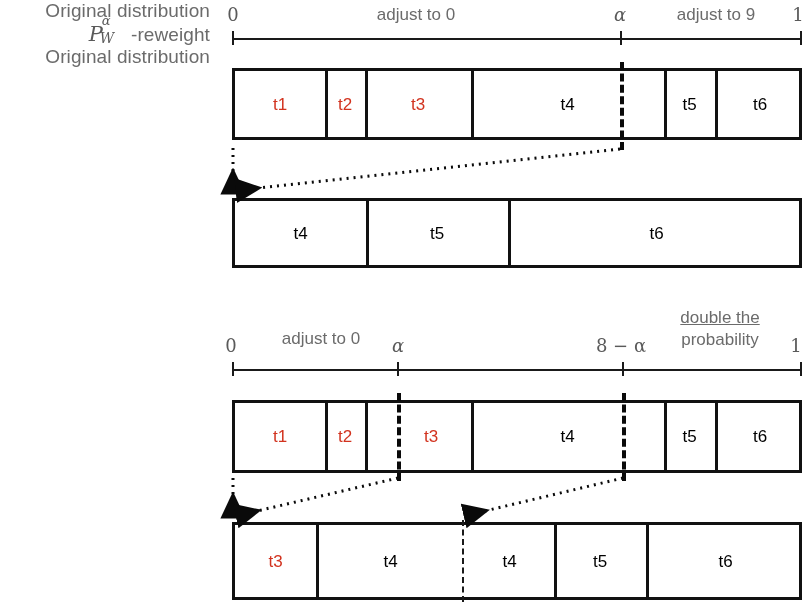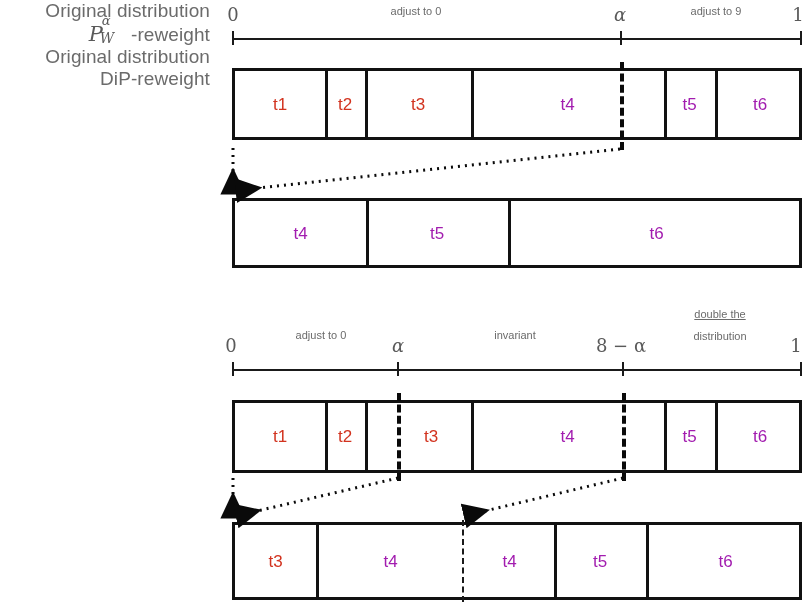--- a/index.html
+++ b/index.html
@@ -52,21 +52,21 @@
   .axisline{
     position:absolute;
     height:0;border-top:2px solid #1a1a1a;
   }
   .axistick{
     position:absolute;
     width:0;border-left:2px solid #1a1a1a;
   }
   .axistxt{
     position:absolute;
-    font-size:11px;color:#6b6b6b;
+    font-size:17px;color:#6b6b6b;
     white-space:nowrap;
     text-align:center;
   }
   .axisnum{
     position:absolute;
     font-family:"DejaVu Serif", serif;
     font-size:18px;color:#5a5a5a;
     white-space:nowrap;
     text-align:center;
   }
@@ -91,21 +91,21 @@
     width:0;
     border-left:3px solid #111111;
   }
   .clabel{
     font-size:17px;
     font-family:"Liberation Sans", sans-serif;
     line-height:1;
     user-select:none;
   }
   .red{color:#d2331f;}
-  .green{color:#a21caf;}
+  .green{color:#000000;}
 
   
   .dashv{
     position:absolute;
     width:0;
     border-left:4px dashed #0a0a0a;
   }
   .dashv-thin{
     position:absolute;
     width:0;
@@ -182,24 +182,23 @@
     </div>
     <div class="celldiv" style="left:273px;"></div>
     <div class="cell" style="left:273px;width:297px;">
       <span class="clabel green">t6</span>
     </div>
   </div>
 
   <div class="axisnum" style="left:222px;top:335px;width:18px;">0</div>
   <div class="axistxt" style="left:256px;top:329px;width:130px;">adjust to 0</div>
   <div class="axisnum mathit" style="left:386px;top:335px;width:24px;">α</div>
-  <div class="axistxt" style="left:440px;top:329px;width:150px;">invariant</div>
   <div class="axisnum mathup" style="left:588px;top:335px;width:66px;">8 − α</div>
   <div class="axistxt" style="left:660px;top:308px;width:120px;text-decoration:underline;">double the</div>
-  <div class="axistxt" style="left:660px;top:330px;width:120px;">distribution</div>
+  <div class="axistxt" style="left:660px;top:330px;width:120px;">probability</div>
   <div class="axisnum" style="left:788px;top:335px;width:16px;">1</div>
 
   <div class="axisline" style="left:232px;top:369px;width:570px;"></div>
   <div class="axistick" style="left:232px;top:362px;height:14px;"></div>
   <div class="axistick" style="left:397px;top:362px;height:14px;"></div>
   <div class="axistick" style="left:622px;top:362px;height:14px;"></div>
   <div class="axistick" style="left:800px;top:362px;height:14px;"></div>
 
   <div class="rowlabel" style="left:0px;top:428px;width:210px;">Original distribution</div>
 
@@ -224,21 +223,20 @@
       <span class="clabel green">t5</span>
     </div>
     <div class="celldiv" style="left:480px;"></div>
     <div class="cell" style="left:480px;width:90px;">
       <span class="clabel green">t6</span>
     </div>
   </div>
   <div class="dashv" style="left:397px;top:393px;height:88px;"></div>
   <div class="dashv" style="left:622px;top:393px;height:88px;"></div>
 
-  <div class="rowlabel" style="left:0px;top:548px;width:210px;">DiP-reweight</div>
 
   <div class="bar" style="left:232px;top:522px;width:570px;height:78px;">
     <div class="cell" style="left:0px;width:81px;">
       <span class="clabel red">t3</span>
     </div>
     <div class="celldiv" style="left:81px;"></div>
     <div class="cell" style="left:81px;width:149px;">
       <span class="clabel green">t4</span>
     </div>
     <div class="cell" style="left:230px;width:89px;">

